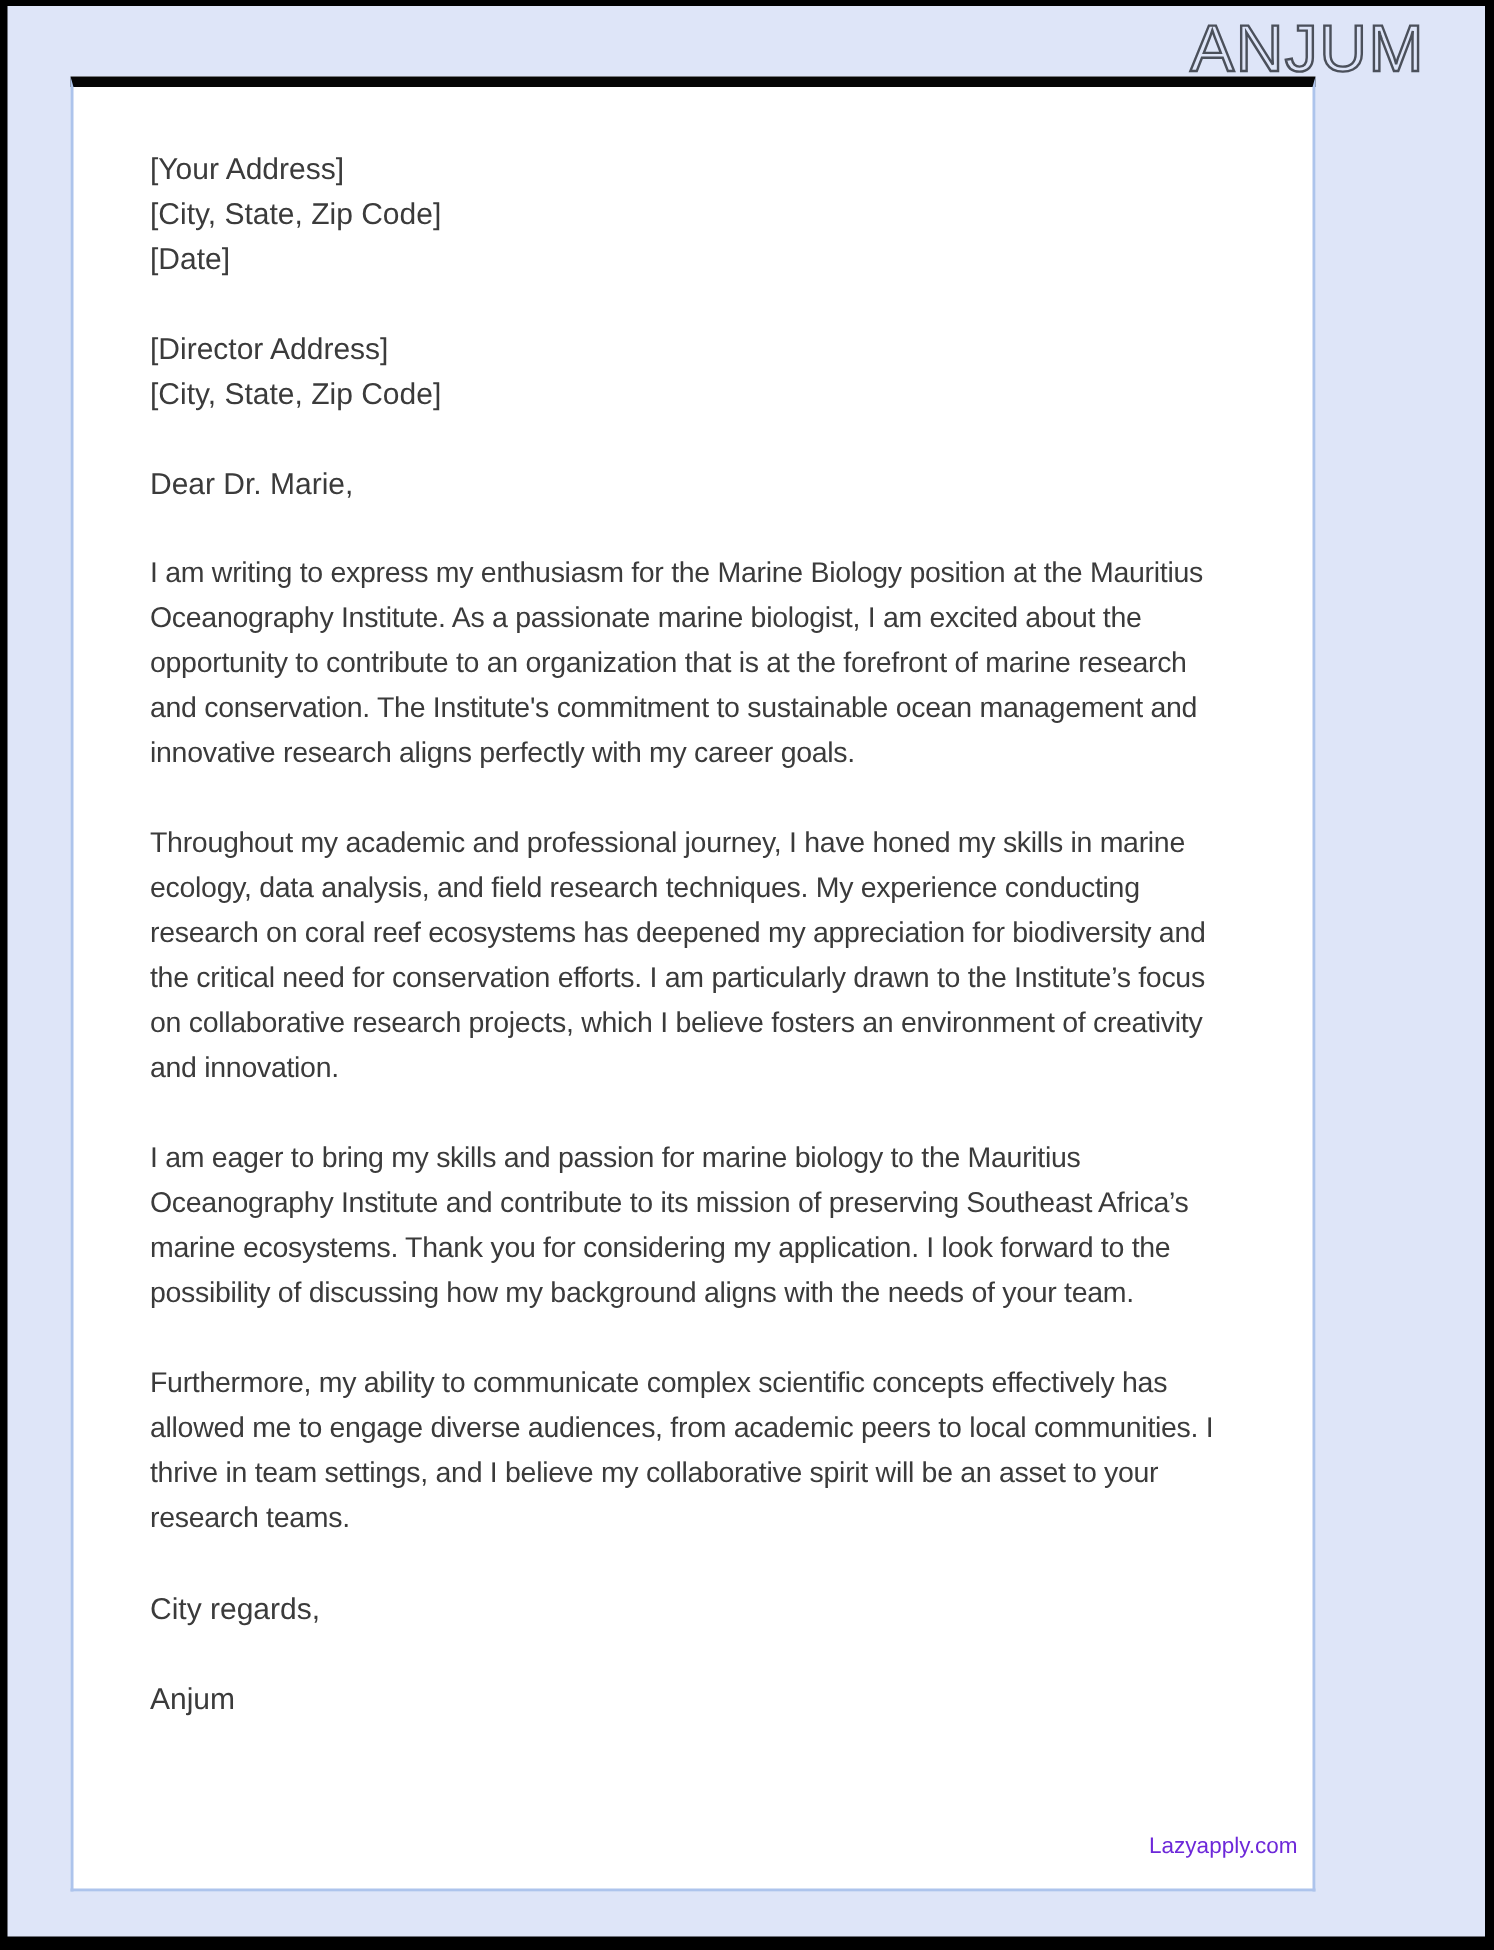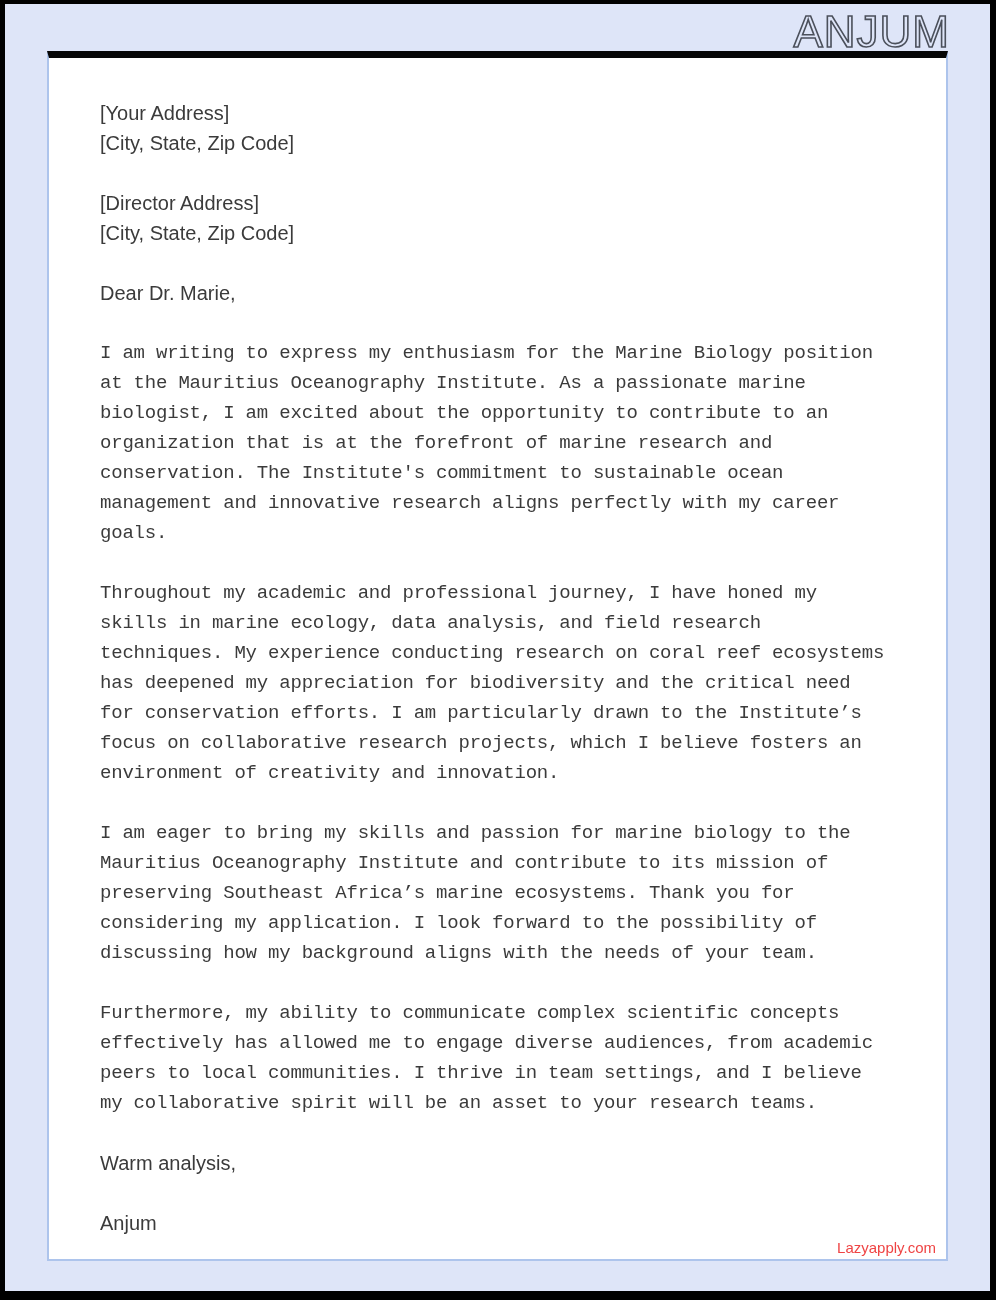--- a/index.html
+++ b/index.html
@@ -20,21 +20,21 @@
     position: absolute;
     top: 4px;
     right: 40px;
     width: 180px;
     height: 48px;
   }
   .page {
     position: absolute;
     left: 42px;
     top: 47px;
-    width: 901px;
+    width: 830px;
     height: 1210px;
     box-sizing: border-box;
     background: #ffffff;
     border-top: 7px solid #060606;
     border-left: 2px solid #adc4ec;
     border-right: 2px solid #adc4ec;
     border-bottom: 2px solid #adc4ec;
     padding: 40px 58px 0 51px;
     overflow: hidden;
   }
@@ -43,59 +43,59 @@
     line-height: 30px;
     white-space: pre;
   }
   .block { margin: 0 0 30px 0; }
   .para {
     font-size: 19px;
     letter-spacing: -0.2px;
     line-height: 30px;
     margin: 0 0 30px 0;
     max-width: 790px;
-    font-family: Liberation Mono, monospace;
   }
   .watermark {
     position: absolute;
     right: 10px;
-    bottom: 1px;
+    bottom: 18px;
     font-size: 15px;
     line-height: 20px;
-    color: #ef4444;
+    color: #6d28d9;
   }
 </style>
 </head>
 <body>
 
 <svg class="logo" viewBox="0 0 180 48" xmlns="http://www.w3.org/2000/svg">
   <text x="180" y="39" text-anchor="end" font-family="Liberation Sans, sans-serif" font-size="44" letter-spacing="1" fill="none" stroke="#4b505b" stroke-width="1.6">ANJUM</text>
 </svg>
 
 <div class="page">
 
   <div class="block">
     <div class="line">[Your Address]</div>
     <div class="line">[City, State, Zip Code]</div>
+    <div class="line">[Date]</div>
   </div>
 
   <div class="block">
     <div class="line">[Director Address]</div>
     <div class="line">[City, State, Zip Code]</div>
   </div>
 
   <div class="block">
     <div class="line">Dear Dr. Marie,</div>
   </div>
 
   <p class="para">I am writing to express my enthusiasm for the Marine Biology position at the Mauritius Oceanography Institute. As a passionate marine biologist, I am excited about the opportunity to contribute to an organization that is at the forefront of marine research and conservation. The Institute's commitment to sustainable ocean management and innovative research aligns perfectly with my career goals.</p>
   <p class="para">Throughout my academic and professional journey, I have honed my skills in marine ecology, data analysis, and field research techniques. My experience conducting research on coral reef ecosystems has deepened my appreciation for biodiversity and the critical need for conservation efforts. I am particularly drawn to the Institute’s focus on collaborative research projects, which I believe fosters an environment of creativity and innovation.</p>
   <p class="para">I am eager to bring my skills and passion for marine biology to the Mauritius Oceanography Institute and contribute to its mission of preserving Southeast Africa’s marine ecosystems. Thank you for considering my application. I look forward to the possibility of discussing how my background aligns with the needs of your team.</p>
   <p class="para">Furthermore, my ability to communicate complex scientific concepts effectively has allowed me to engage diverse audiences, from academic peers to local communities. I thrive in team settings, and I believe my collaborative spirit will be an asset to your research teams.</p>
 
   <div class="block">
-    <div class="line">Warm analysis,</div>
+    <div class="line">City regards,</div>
   </div>
 
   <div class="line">Anjum</div>
 
   <div class="watermark">Lazyapply.com</div>
 </div>
 
 </body></html>

